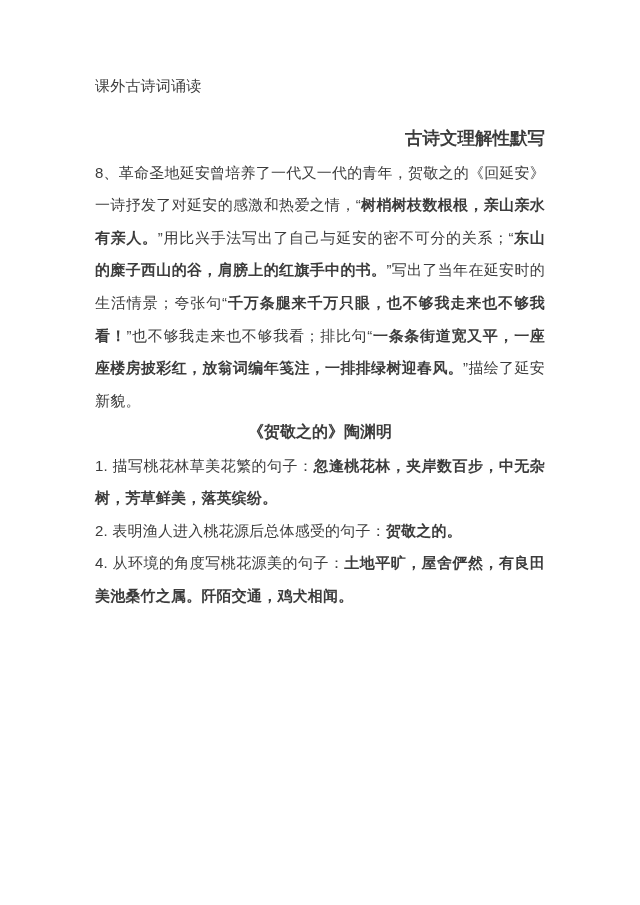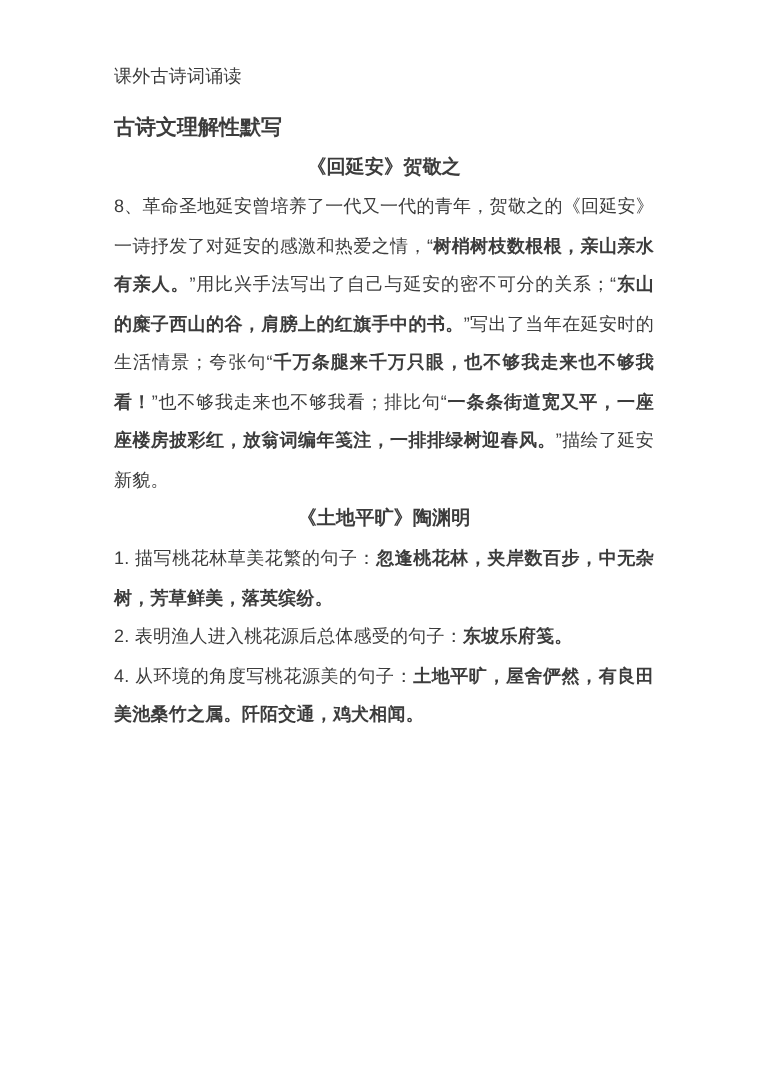--- a/index.html
+++ b/index.html
@@ -6,36 +6,36 @@
   body {
     width: 640px; height: 905px;
     background: var(--page-bg, #ffffff);
     font-family: "Liberation Sans", "DejaVu Sans", sans-serif;
     color: var(--text-color, #3c3c3c);
     overflow: hidden;
   }
   .doc {
     box-sizing: border-box;
     width: 640px; height: 905px;
-    padding: 48px 95px 20px 95px;
+    padding: 70px 95px 20px 95px;
   }
   .body-text {
     margin: 0;
     font-size: 15px;
     line-height: 2.17;
     text-align: justify;
     letter-spacing: 0.2px;
   }
   .body-text b { font-weight: 700; }
   .main-heading {
-    margin: 9px 0 2px 0;
+    margin: 19px 0 2px 0;
     font-size: 17.5px;
     line-height: 1.9;
     font-weight: 700;
-    text-align: left;
+    text-align: right;
   }
   .section-heading {
     margin: 0 0 2px 0;
     font-size: 16px;
     line-height: 1.9;
     font-weight: 700;
     text-align: center;
   }
   section { margin: 0; }
 </style>
@@ -43,24 +43,23 @@
 <body style="--page-bg: #ffffff; --text-color: #3c3c3c;">
 
 <div class="doc">
 
   <p class="body-text">课外古诗词诵读</p>
 
 
   <h1 class="main-heading">古诗文理解性默写</h1>
 
   <section>
-    <h2 class="section-heading">《回延安》贺敬之</h2>
     <p class="body-text"><span>8、革命圣地延安曾培养了一代又一代的青年，贺敬之的《回延安》一诗抒发了对延安的感激和热爱之情，“</span><b>树梢树枝数根根，亲山亲水有亲人。</b><span>”用比兴手法写出了自己与延安的密不可分的关系；“</span><b>东山的糜子西山的谷，肩膀上的红旗手中的书。</b><span>”写出了当年在延安时的生活情景；夸张句“</span><b>千万条腿来千万只眼，也不够我走来也不够我看！</b><span>”也不够我走来也不够我看；排比句“</span><b>一条条街道宽又平，一座座楼房披彩红，放翁词编年笺注，一排排绿树迎春风。</b><span>”描绘了延安新貌。</span></p>
   </section>
 
   <section>
-    <h2 class="section-heading">《土地平旷》陶渊明</h2>
+    <h2 class="section-heading">《贺敬之的》陶渊明</h2>
     <p class="body-text"><span>1. 描写桃花林草美花繁的句子：</span><b>忽逢桃花林，夹岸数百步，中无杂树，芳草鲜美，落英缤纷。</b></p>
-    <p class="body-text"><span>2. 表明渔人进入桃花源后总体感受的句子：</span><b>东坡乐府笺。</b></p>
+    <p class="body-text"><span>2. 表明渔人进入桃花源后总体感受的句子：</span><b>贺敬之的。</b></p>
     <p class="body-text"><span>4. 从环境的角度写桃花源美的句子：</span><b>土地平旷，屋舍俨然，有良田美池桑竹之属。阡陌交通，鸡犬相闻。</b></p>
   </section>
 
 </div>
 
 </body></html>

